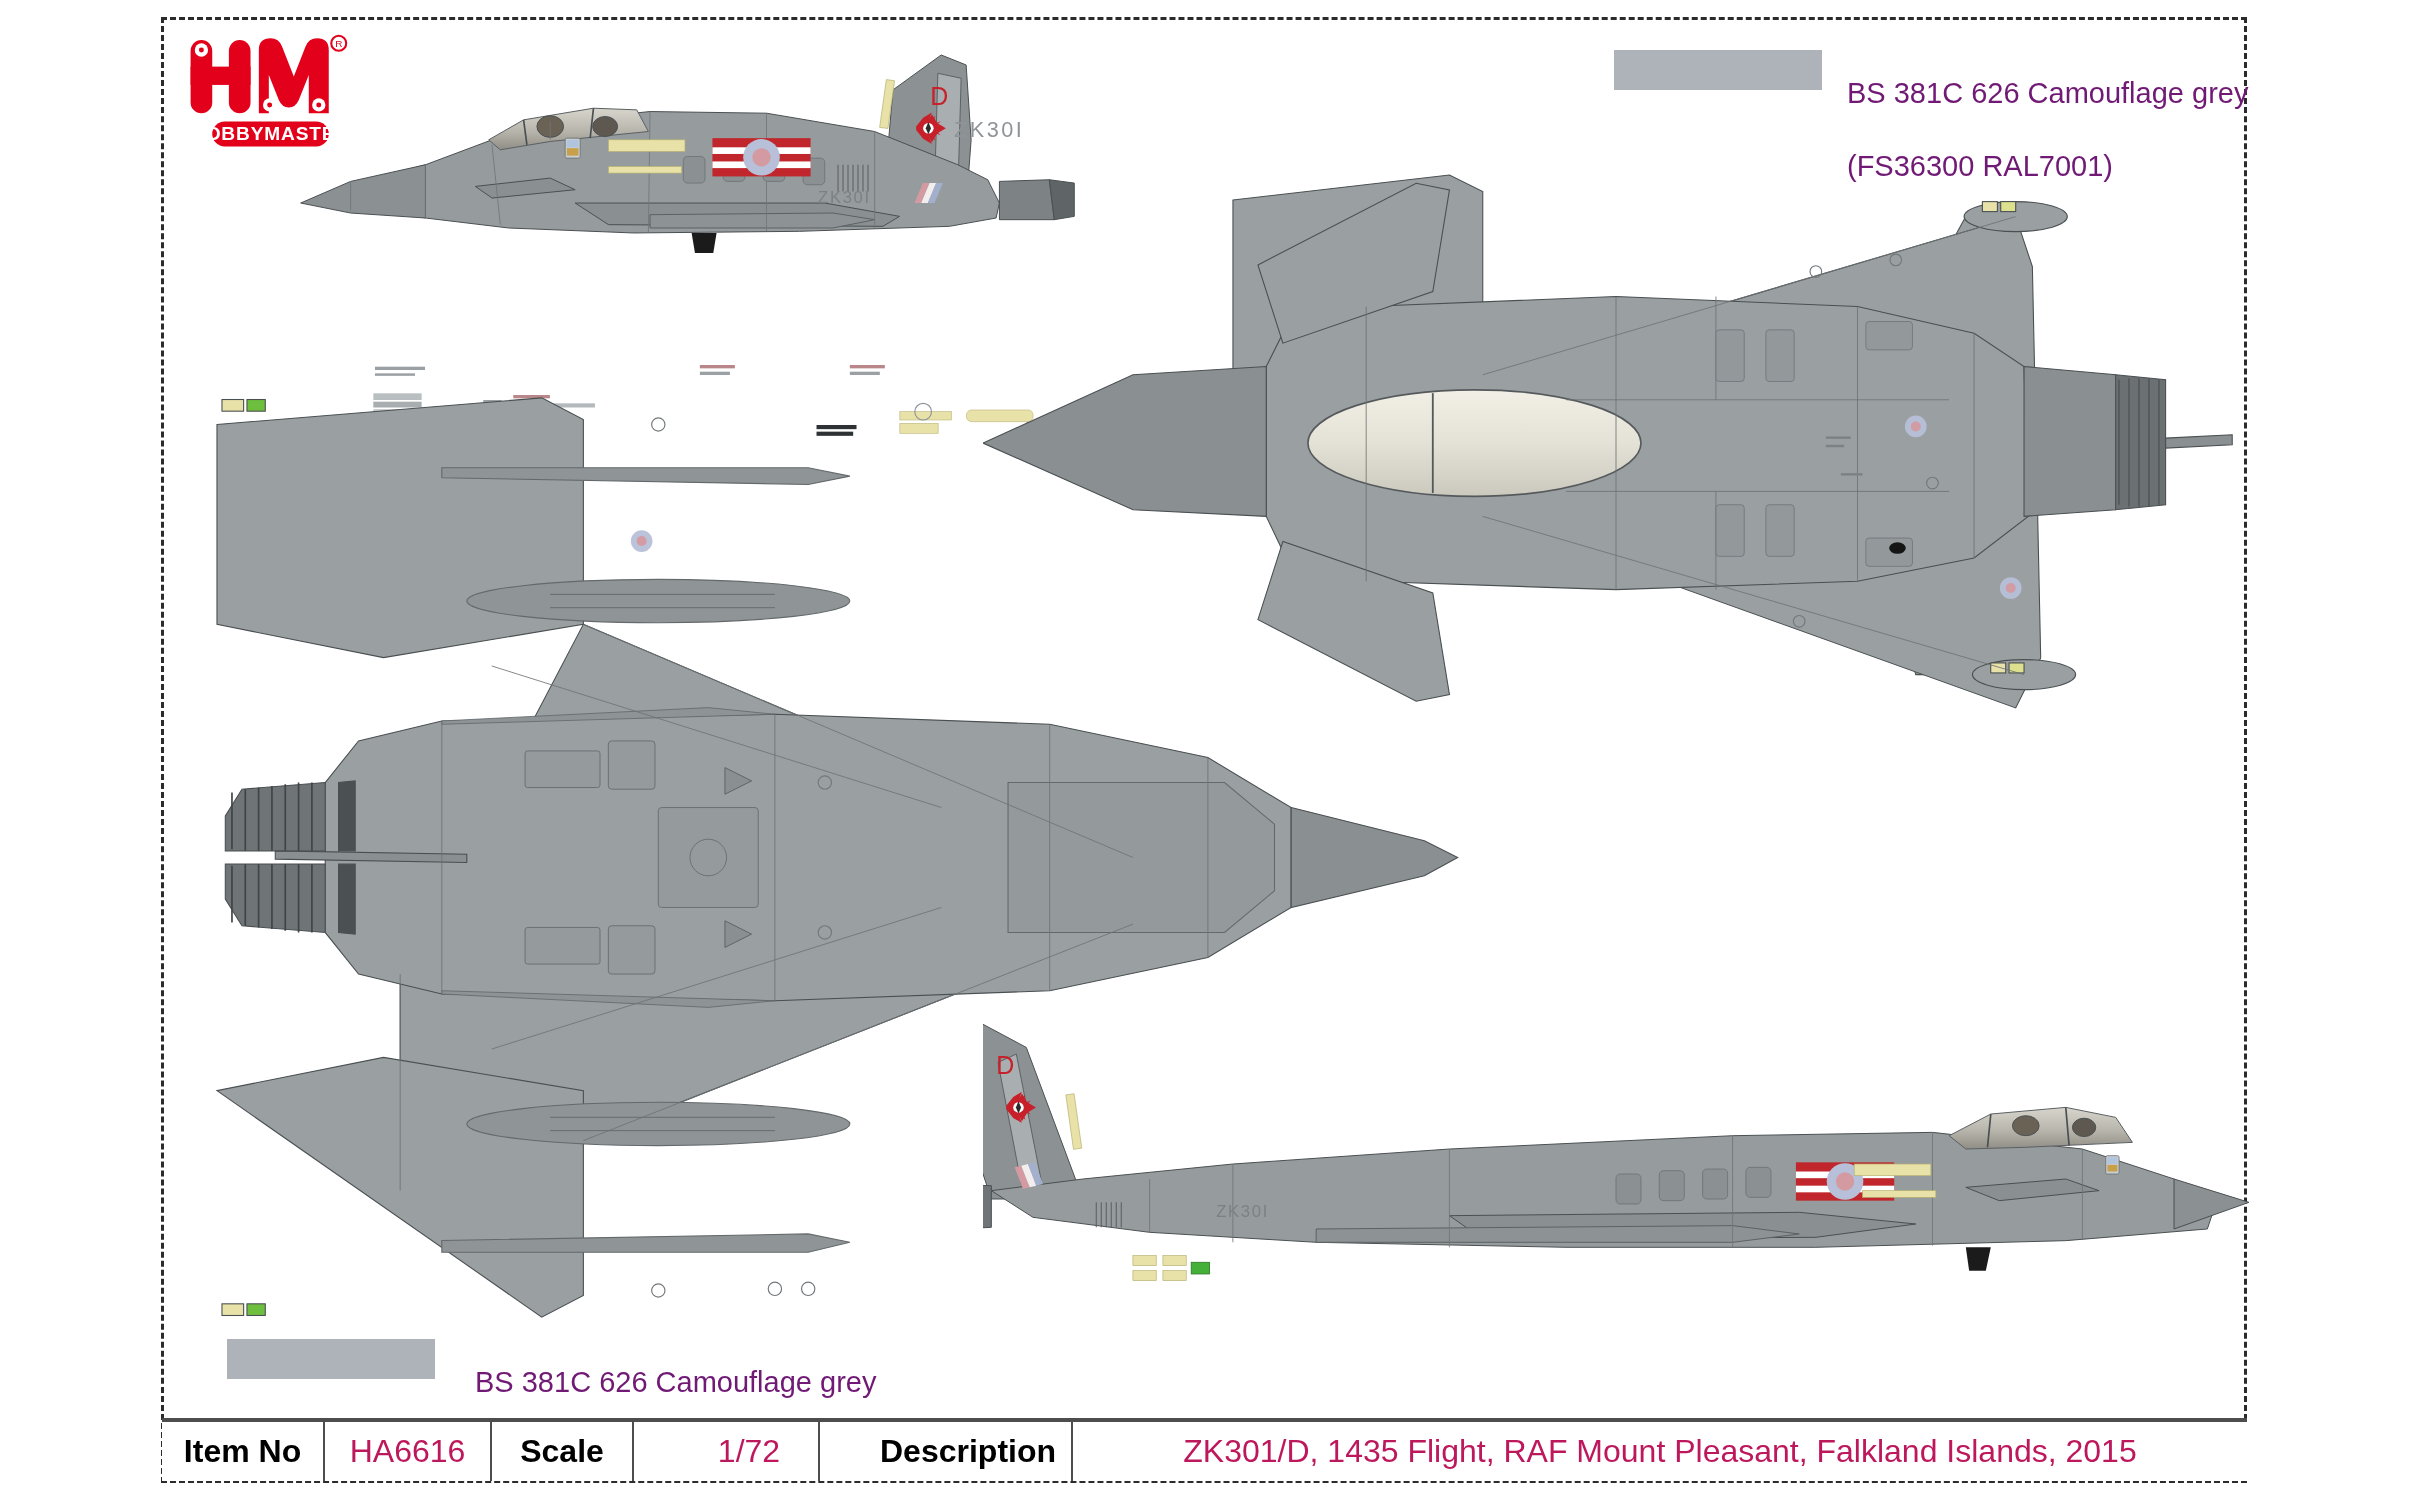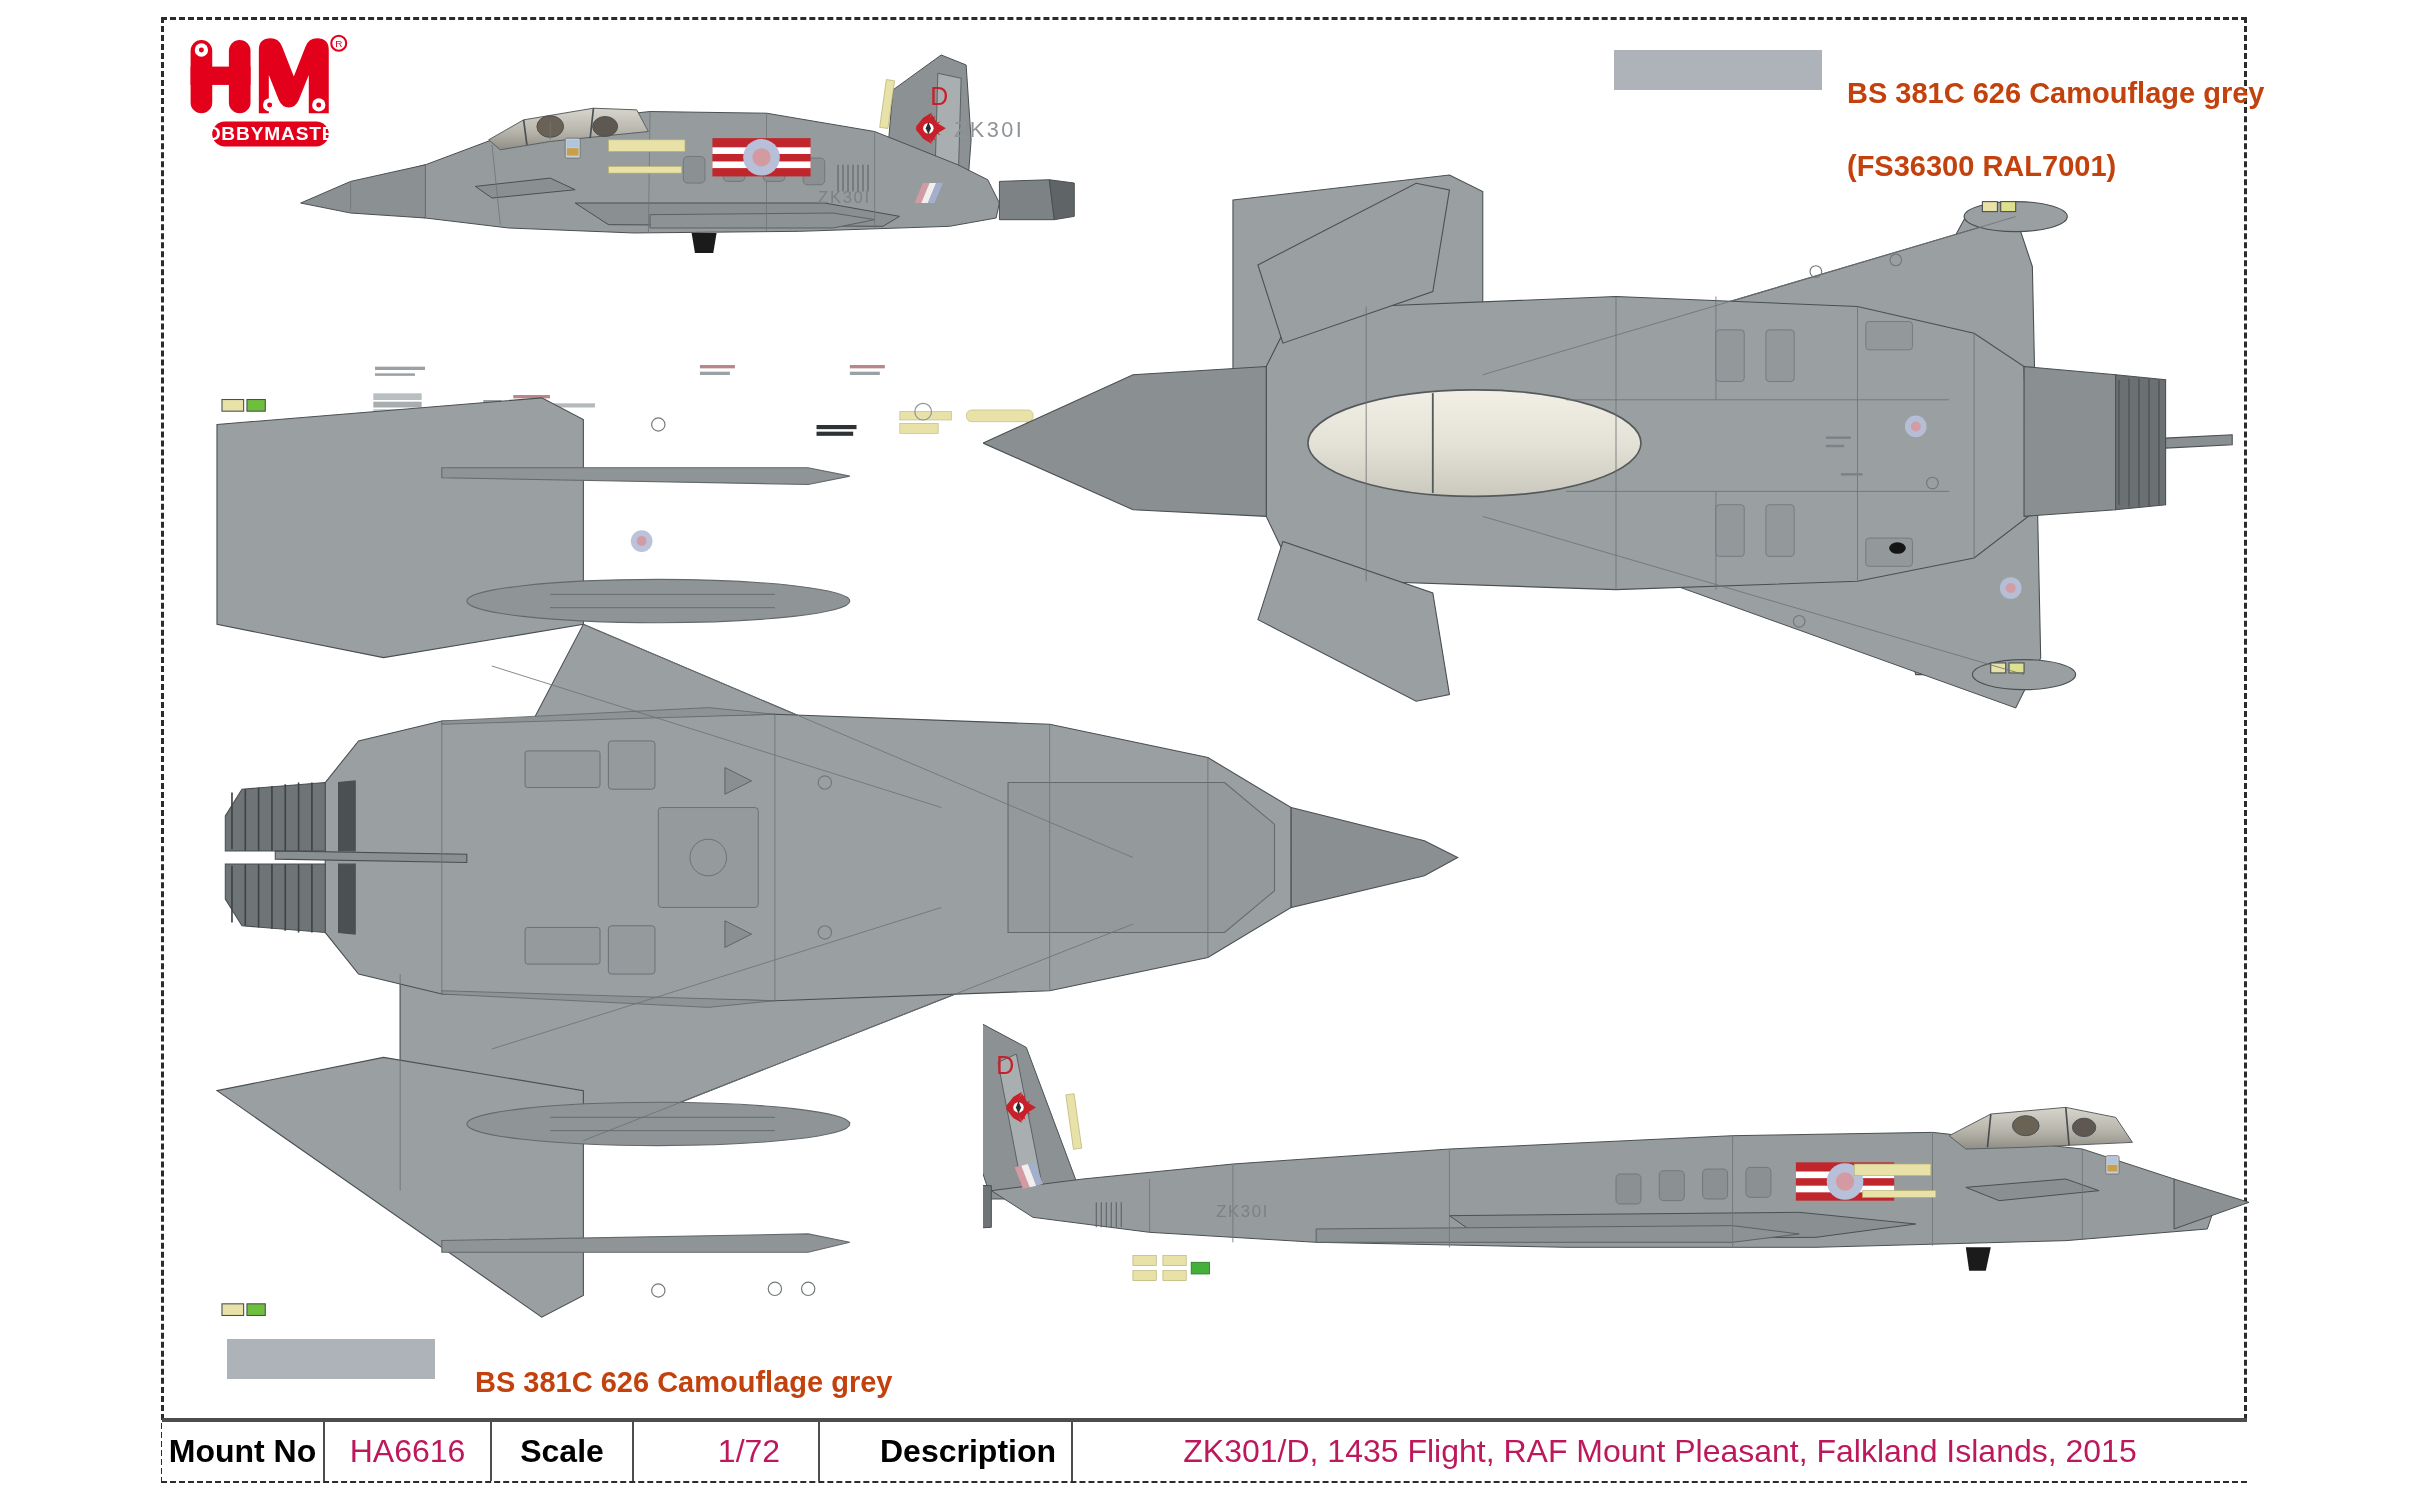--- a/index.html
+++ b/index.html
@@ -31,24 +31,23 @@
   }
   
   .swatch {
     position: absolute;
     background: #aeb3b9;
   }
   .callout-text {
     position: absolute;
     font-size: 29px;
     line-height: 1.25;
-    color: #c2410c;
+    color: #701a75;
     white-space: pre-line;
     font-family: "Liberation Sans", sans-serif;
-    font-weight: bold;
   }
   #swatch-top    { left: 1614px; top: 50px;   width: 208px; height: 40px; }
   #callout-top   { left: 1847px; top: 39px;   width: 433px; }
   #swatch-bottom { left: 227px;  top: 1339px; width: 208px; height: 40px; }
   #callout-bottom{ left: 475px;  top: 1328px; width: 433px; }
 
   
   .view { position: absolute; }
   #view-side-top    { left: 300px;  top: 40px;   width: 1299px; height: 366px; }
   #view-plan-top    { left: 983px; top: 125px;  width: 1266px; height: 916px; }
@@ -555,21 +554,21 @@
       <g transform="translate(1348,158)">
         <rect x="0" y="0" width="16" height="22" rx="2" fill="#c9cfd2" stroke="#6a6f72"></rect>
         <rect x="2" y="2" width="12" height="8" fill="#b0c4de"></rect>
         <rect x="2" y="11" width="12" height="8" fill="#c8a04a"></rect>
       </g>
     </svg>
   </div>
 
   <div id="spec-table">
     <div class="cell cell-itemno">
-      <span class="lbl">Mount No</span>
+      <span class="lbl">Item No</span>
     </div>
     <div class="cell cell-itemval">
       <span class="val">HA6616</span>
     </div>
     <div class="cell cell-scale">
       <span class="lbl">Scale</span>
     </div>
     <div class="cell cell-scaleval">
       <span class="val">1/72</span>
     </div>

